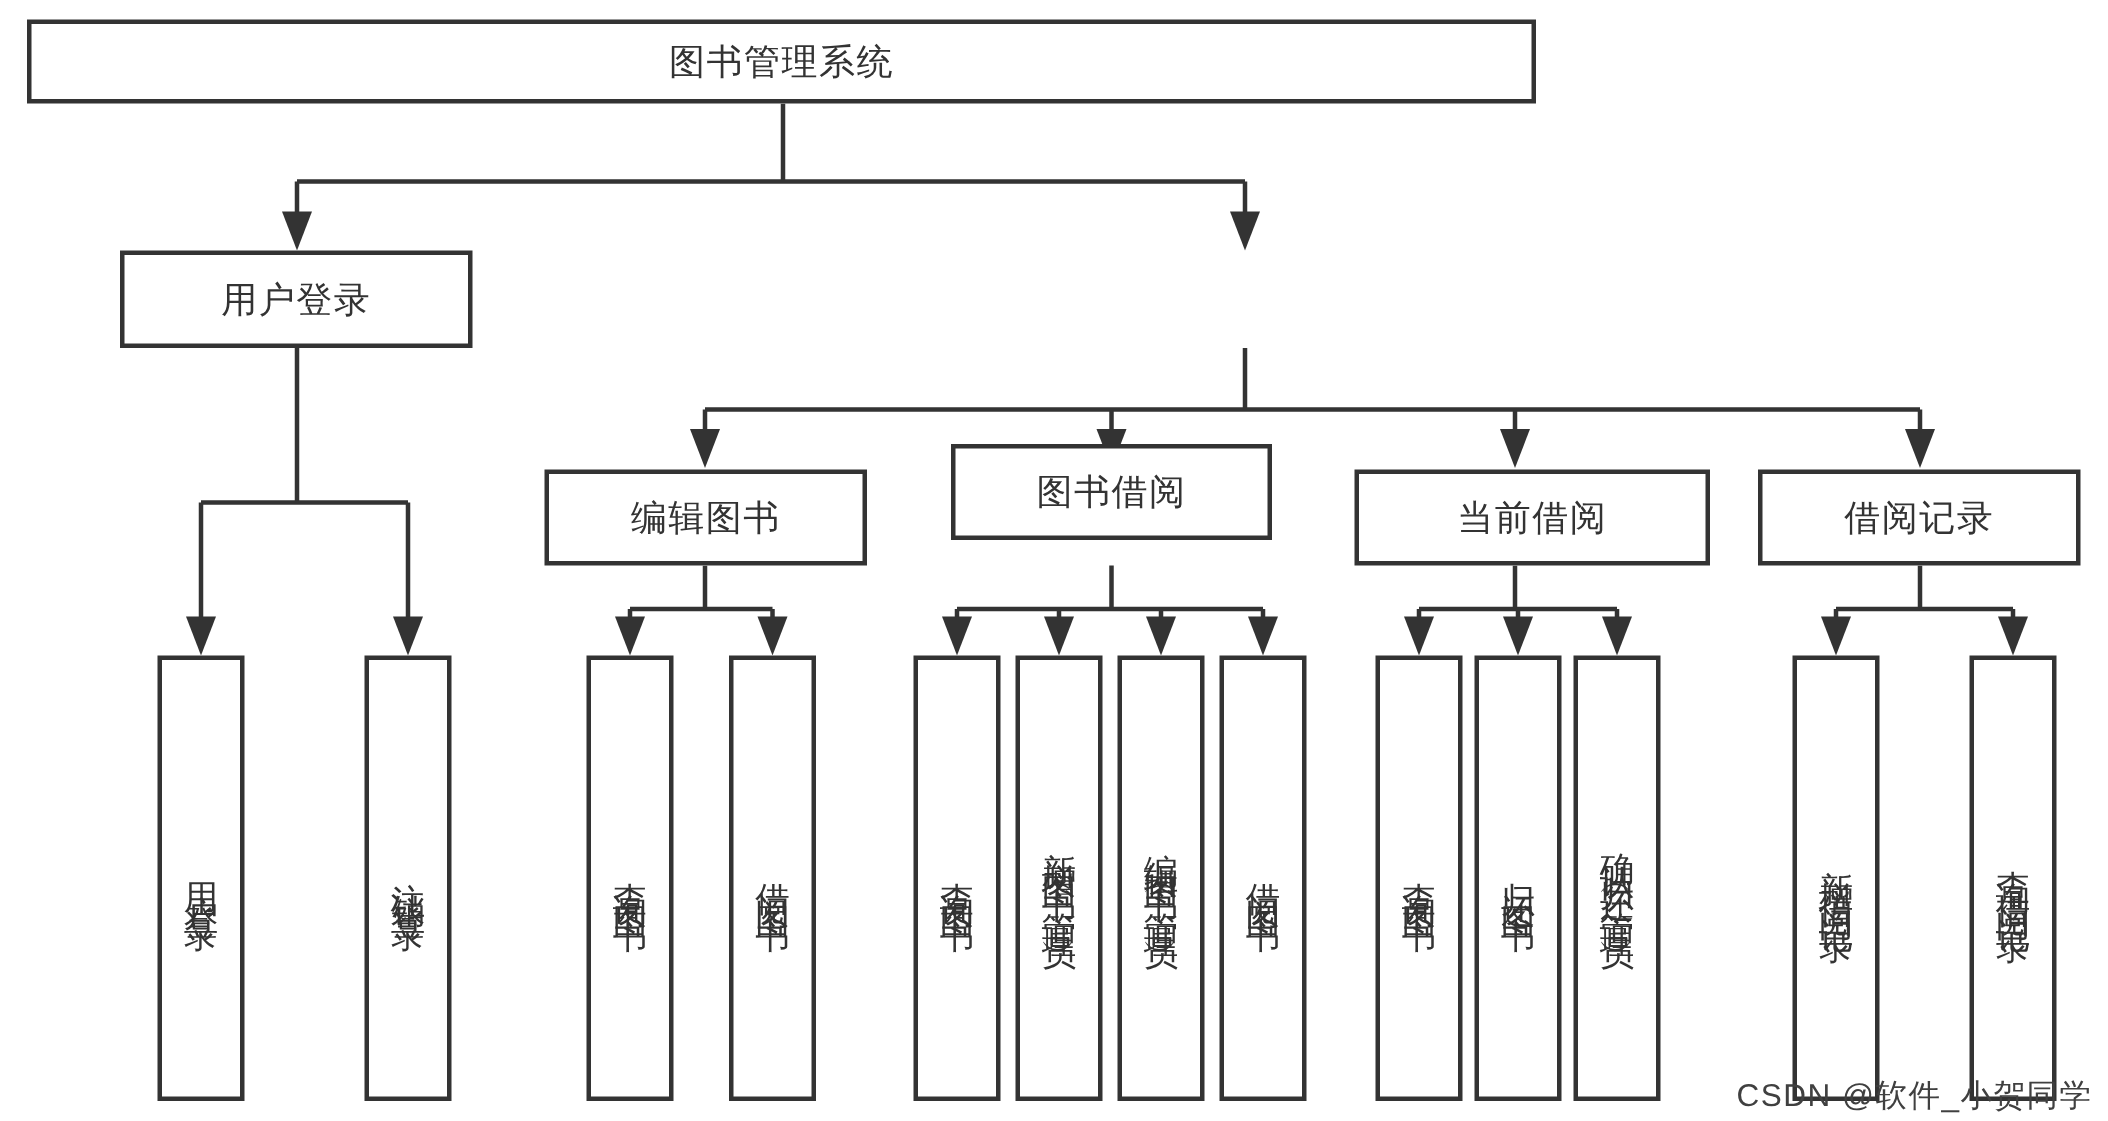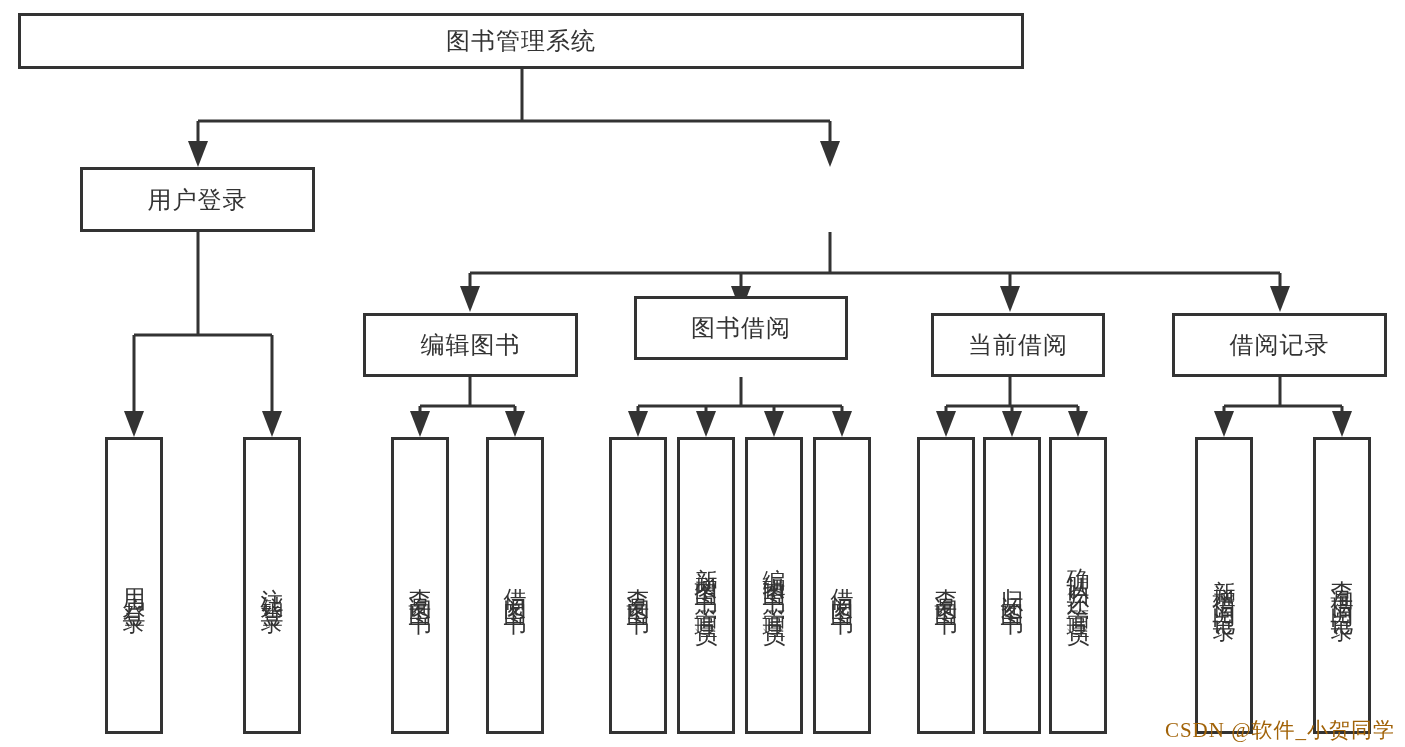--- a/index.html
+++ b/index.html
@@ -5,21 +5,21 @@
   html, body {
     margin: 0;
     padding: 0;
     background: #ffffff;
   }
   #canvas {
     position: relative;
     width: 1405px;
     height: 747px;
     background: #ffffff;
-    font-family: Liberation Serif, serif;
+    font-family: Liberation Sans, sans-serif;
     overflow: hidden;
   }
   #wires {
     position: absolute;
     left: 0;
     top: 0;
   }
   .box {
     position: absolute;
     box-sizing: border-box;
@@ -40,21 +40,21 @@
     text-orientation: mixed;
     font-size: 23px;
     letter-spacing: 8px;
     line-height: 1;
     white-space: nowrap;
   }
   #watermark {
     position: absolute;
     right: 10px;
     bottom: 3px;
-    color: #a16207;
+    color: #404040;
     font-size: 21px;
     letter-spacing: 1px;
     white-space: nowrap;
   }
 </style>
 </head>
 <body>
 
 <div id="canvas">
 
@@ -105,21 +105,21 @@
   <div class="box hbox" style="left:80px; top:167px; width:235px; height:65px;">
     <span class="lbl">用户登录</span>
   </div>
 
   <div class="box hbox" style="left:363px; top:313px; width:215px; height:64px;">
     <span class="lbl">编辑图书</span>
   </div>
   <div class="box hbox" style="left:634px; top:296px; width:214px; height:64px;">
     <span class="lbl">图书借阅</span>
   </div>
-  <div class="box hbox" style="left:903px; top:313px; width:174px; height:64px;margin-left:28px;">
+  <div class="box hbox" style="left:903px; top:313px; width:237px; height:64px;">
     <span class="lbl">当前借阅</span>
   </div>
   <div class="box hbox" style="left:1172px; top:313px; width:215px; height:64px;">
     <span class="lbl">借阅记录</span>
   </div>
 
   <div class="box vbox" style="left:105px; top:437px; width:58px; height:297px;">
     <span class="lbl">用户登录</span>
   </div>
   <div class="box vbox" style="left:243px; top:437px; width:58px; height:297px;">

